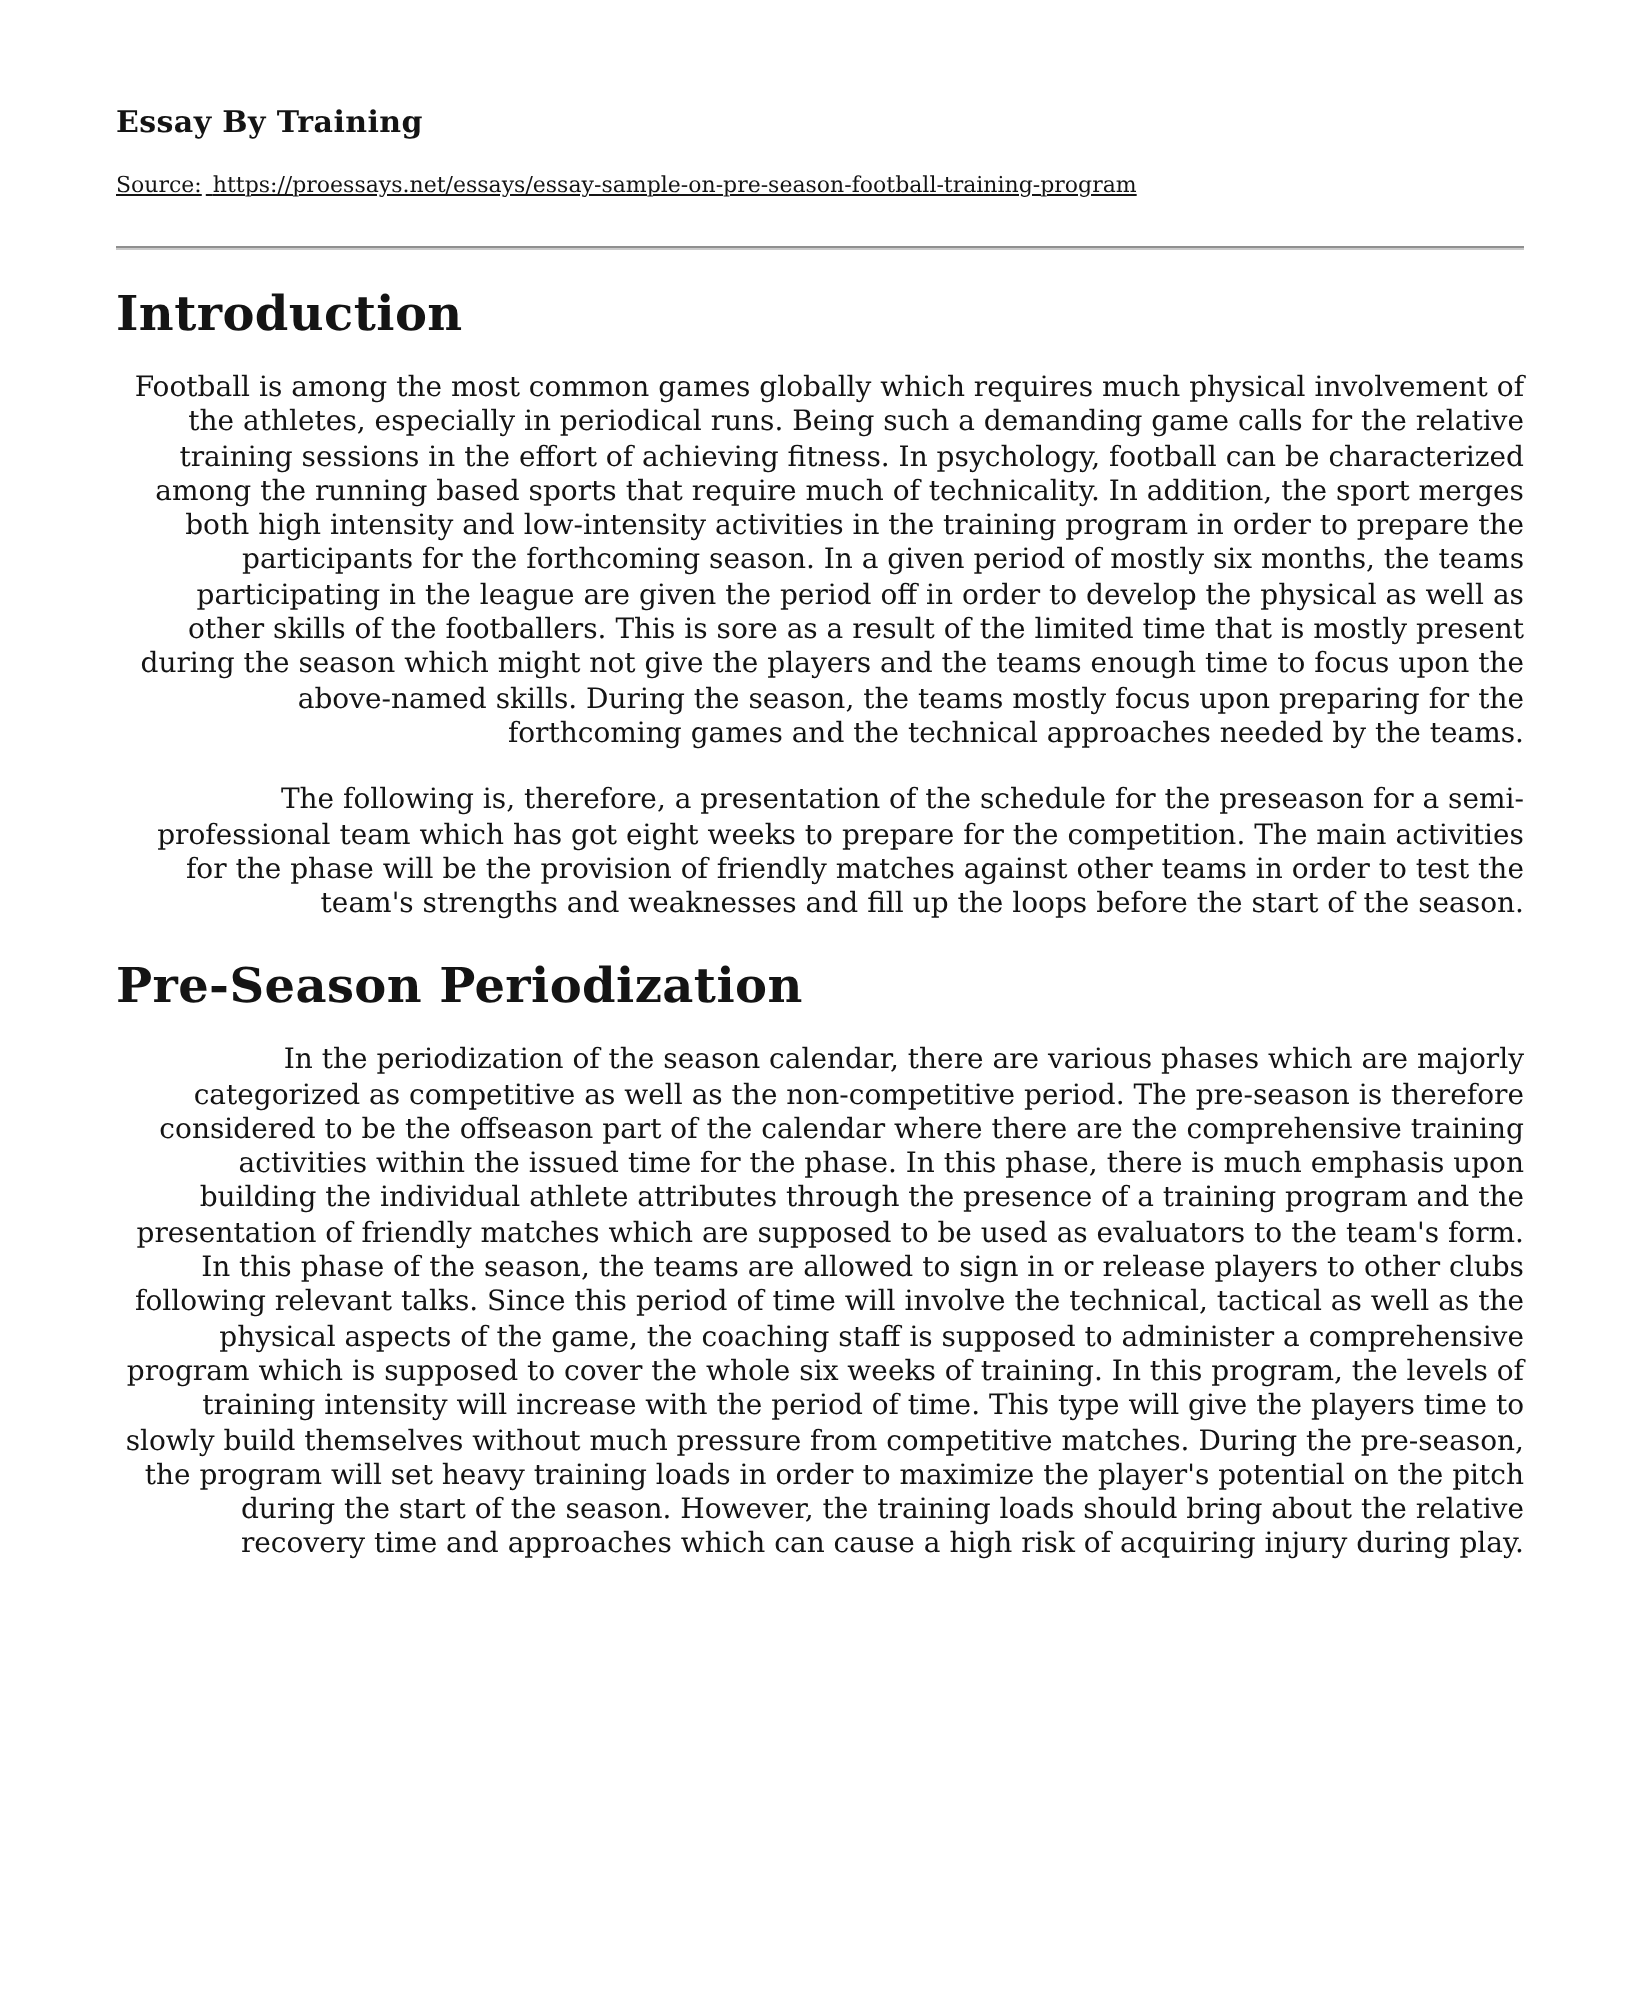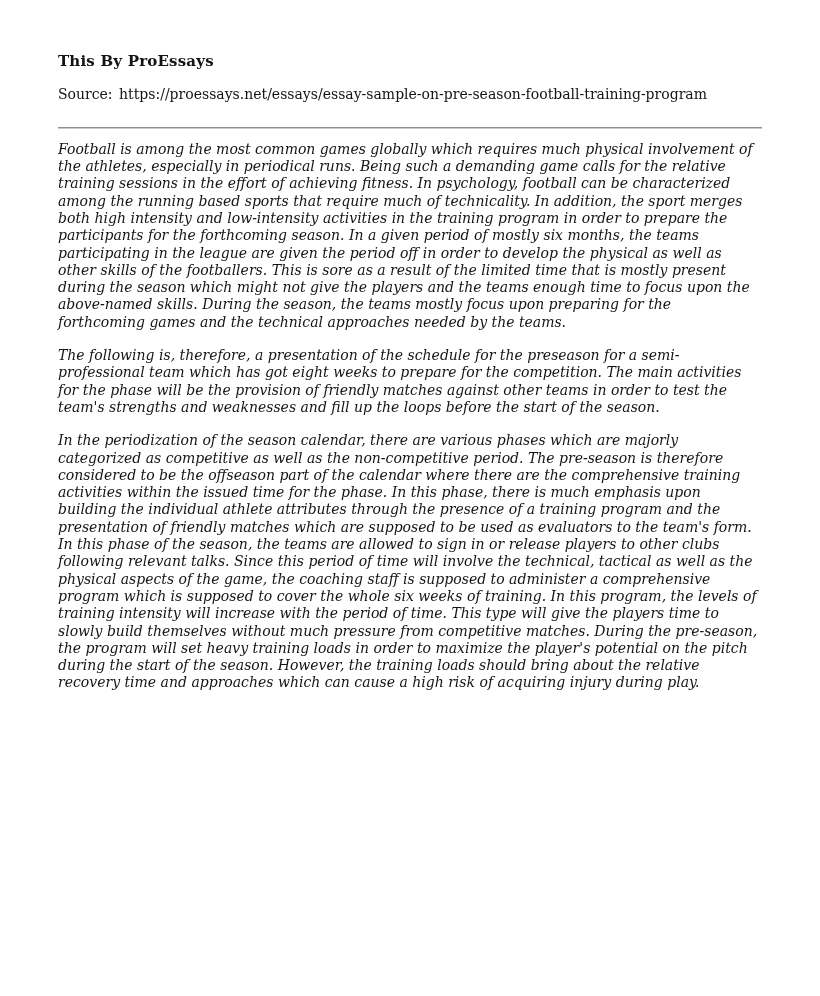--- a/index.html
+++ b/index.html
@@ -21,23 +21,24 @@
     padding: 52px 58px 40px 58px;
     background: #ffffff;
   }
   .byline {
     font-size: 15px;
     font-weight: 700;
     line-height: 1.2;
     letter-spacing: 0.2px;
   }
   .source-line {
-    font-size: 14px;
+    font-size: 11px;
     line-height: 1.2;
     margin-top: 16px;
+    text-decoration: underline;
   }
   .source-line .label {
     margin-right: 2px;
   }
   hr.divider {
     border: none;
     border-top: 1px solid #8f8f8f;
     border-bottom: 1px solid #c9c9c9;
     height: 0;
     margin: 24px 0 12px 0;
@@ -53,50 +54,51 @@
     font-size: 24px;
     font-weight: 700;
     line-height: 1.2;
     margin: 18px 0 14px 0;
     letter-spacing: 0.2px;
   }
   p.section-body {
     font-size: 14px;
     line-height: 17.3px;
     margin: 0 0 16px 0;
-    text-align: left;
-    font-style: italic;
+    text-align: right;
   }
 </style>
 </head>
 <body>
 
 <div class="page">
 
   <header>
-    <div class="byline">This By ProEssays</div>
+    <div class="byline">Essay By Training</div>
 
     <div class="source-line">
       <span class="label">Source:</span>
       <span class="url">https://proessays.net/essays/essay-sample-on-pre-season-football-training-program</span>
     </div>
 
     <hr class="divider">
 
   </header>
 
   <main>
 
     <section>
+      <h2 class="section-heading">Introduction</h2>
       <p class="section-body">Football is among the most common games globally which requires much physical involvement of the athletes, especially in periodical runs. Being such a demanding game calls for the relative training sessions in the effort of achieving fitness. In psychology, football can be characterized among the running based sports that require much of technicality. In addition, the sport merges both high intensity and low-intensity activities in the training program in order to prepare the participants for the forthcoming season. In a given period of mostly six months, the teams participating in the league are given the period off in order to develop the physical as well as other skills of the footballers. This is sore as a result of the limited time that is mostly present during the season which might not give the players and the teams enough time to focus upon the above-named skills. During the season, the teams mostly focus upon preparing for the forthcoming games and the technical approaches needed by the teams.</p>
     </section>
 
     <section>
       <p class="section-body">The following is, therefore, a presentation of the schedule for the preseason for a semi-professional team which has got eight weeks to prepare for the competition. The main activities for the phase will be the provision of friendly matches against other teams in order to test the team's strengths and weaknesses and fill up the loops before the start of the season.</p>
     </section>
 
     <section>
+      <h2 class="section-heading">Pre-Season Periodization</h2>
       <p class="section-body">In the periodization of the season calendar, there are various phases which are majorly categorized as competitive as well as the non-competitive period. The pre-season is therefore considered to be the offseason part of the calendar where there are the comprehensive training activities within the issued time for the phase. In this phase, there is much emphasis upon building the individual athlete attributes through the presence of a training program and the presentation of friendly matches which are supposed to be used as evaluators to the team's form. In this phase of the season, the teams are allowed to sign in or release players to other clubs following relevant talks. Since this period of time will involve the technical, tactical as well as the physical aspects of the game, the coaching staff is supposed to administer a comprehensive program which is supposed to cover the whole six weeks of training. In this program, the levels of training intensity will increase with the period of time. This type will give the players time to slowly build themselves without much pressure from competitive matches. During the pre-season, the program will set heavy training loads in order to maximize the player's potential on the pitch during the start of the season. However, the training loads should bring about the relative recovery time and approaches which can cause a high risk of acquiring injury during play.</p>
     </section>
 
   </main>
 
 </div>
 
 </body></html>

